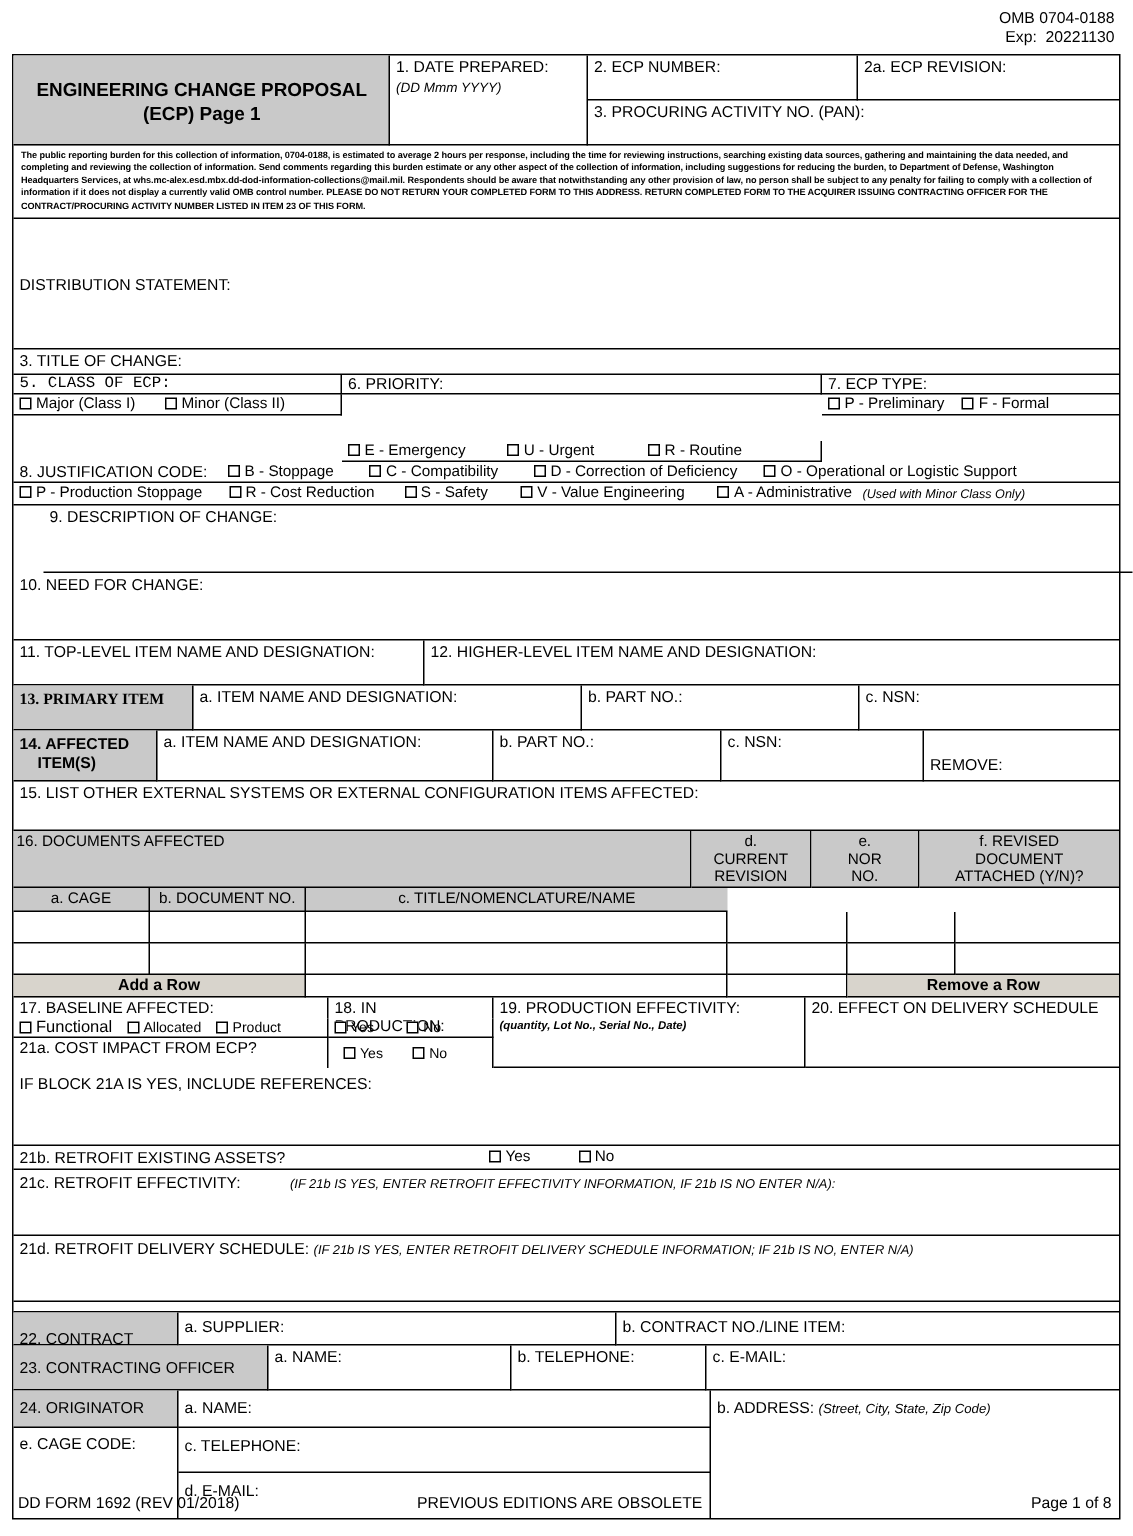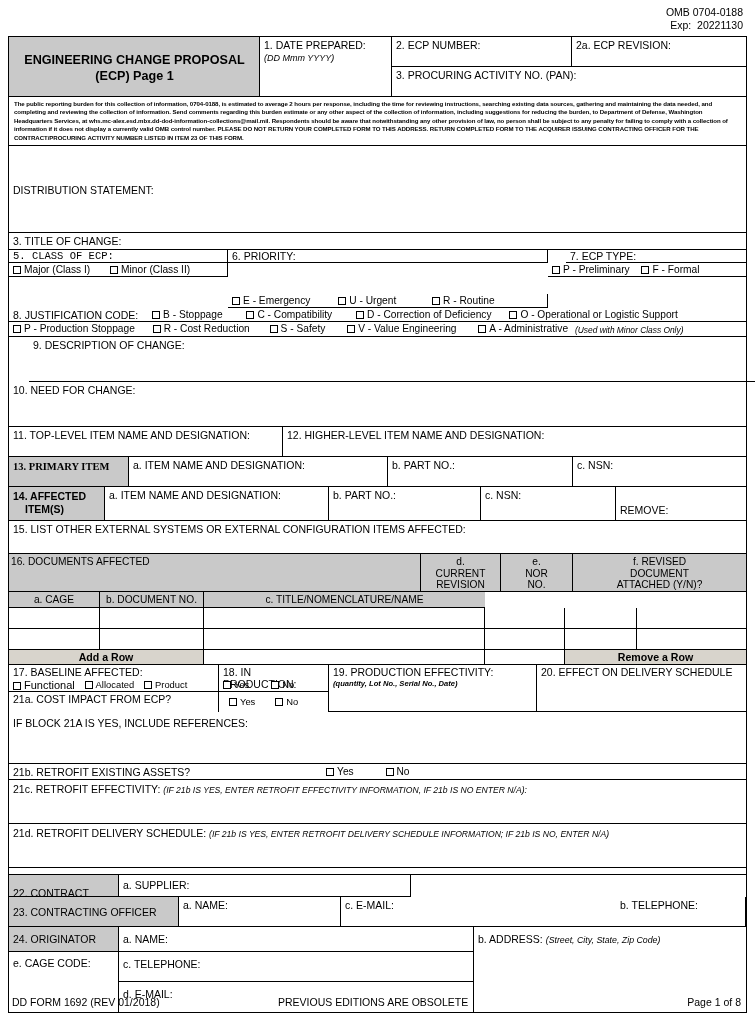--- a/index.html
+++ b/index.html
@@ -171,21 +171,21 @@
       <span>DISTRIBUTION STATEMENT:</span>
     </div>
 
     <div class="cell last" style="width:100%;height:17px;">
       <span>3.  TITLE OF CHANGE:</span>
     </div>
 
     <div class="row">
       <div class="cell" style="width:219px;height:13px;padding-top:0;font-family:Liberation Mono, monospace;">5.  CLASS OF ECP:</div>
       <div class="cell" style="width:320px;height:13px;padding-top:0;">6.  PRIORITY:</div>
-      <div class="cell last" style="flex:1;height:13px;padding-top:0;margin-left:18px;">7.  ECP TYPE:</div>
+      <div class="cell last" style="flex:1;height:13px;padding-top:0;">7.  ECP TYPE:</div>
     </div>
 
     <div class="row">
       <div class="cell" style="width:219px;height:14px;padding-top:1px;">
         <span class="opt"><span class="cbx"></span><span>Major (Class I)</span></span>
         <span style="display:inline-block;width:14px;"></span>
         <span class="opt"><span class="cbx"></span><span>Minor  (Class II)</span></span>
       </div>
       <div class="cell" style="width:320px;height:14px;padding-top:1px;margin-top:31px;">
         <span class="opt"><span class="cbx"></span><span>E - Emergency</span></span>
@@ -273,21 +273,21 @@
       <div class="cell last" style="flex:1;height:34px;padding-top:17px;">
         <span>REMOVE:</span>
       </div>
     </div>
 
     <div class="cell last" style="width:100%;height:33px;">
       <span>15.  LIST OTHER EXTERNAL SYSTEMS OR EXTERNAL CONFIGURATION ITEMS AFFECTED:</span>
     </div>
 
     <div class="t16row">
-      <div class="t16c gray" style="width:412px;">16. DOCUMENTS AFFECTED</div>
+      <div class="t16c gray" style="width:452px;">16. DOCUMENTS AFFECTED</div>
       <div class="t16c gray ctr" style="width:80px;">
         <div>d.</div>
         <div>CURRENT</div>
         <div>REVISION</div>
       </div>
       <div class="t16c gray ctr" style="width:72px;">
         <div>e.</div>
         <div>NOR</div>
         <div>NO.</div>
       </div>
@@ -376,47 +376,50 @@
     <div class="cell last" style="width:100%;height:16px;padding-top:2px;">
       <span>21b.  RETROFIT EXISTING ASSETS?</span>
       <span style="display:inline-block;width:130px;"></span>
       <span class="opt"><span class="cbx"></span><span>Yes</span></span>
       <span style="display:inline-block;width:26px;"></span>
       <span class="opt"><span class="cbx"></span><span>No</span></span>
     </div>
 
     <div class="cell last" style="width:100%;height:44px;padding-top:3px;">
       <span>21c.  RETROFIT EFFECTIVITY:</span>
-      <span class="ital" style="font-size:8.6px;">(IF 21b IS YES, ENTER RETROFIT EFFECTIVITY INFORMATION, IF 21b IS NO ENTER N/A):</span>
+      <span class="ital" style="font-size:8.6px;margin-left:30px;">(IF 21b IS YES, ENTER RETROFIT EFFECTIVITY INFORMATION, IF 21b IS NO ENTER N/A):</span>
     </div>
 
     <div class="cell last" style="width:100%;height:44px;padding-top:3px;">
       <span>21d. RETROFIT DELIVERY SCHEDULE:</span>
       <span class="ital" style="font-size:8.6px;">(IF 21b IS YES, ENTER RETROFIT DELIVERY SCHEDULE INFORMATION; IF 21b IS NO, ENTER N/A)</span>
     </div>
 
     <div class="cell last" style="width:100%;height:7px;border-bottom:1px solid #000;"></div>
 
     <div class="row">
       <div class="cell gray" style="width:110px;height:22px;padding-top:12px;">22. CONTRACT</div>
       <div class="cell" style="width:292px;height:22px;padding-top:4px;">
         <span>a. SUPPLIER:</span>
       </div>
+      <div class="cell last" style="flex:1;height:22px;padding-top:4px;">
+        <span>b. CONTRACT NO./LINE ITEM:</span>
+      </div>
     </div>
 
     <div class="row">
       <div class="cell gray" style="width:170px;height:30px;padding-top:9px;">23. CONTRACTING OFFICER</div>
       <div class="cell" style="width:162px;height:30px;padding-top:2px;">
         <span>a. NAME:</span>
       </div>
+      <div class="cell" style="width:130px;height:30px;padding-top:2px;">
+        <span>b. TELEPHONE:</span>
+      </div>
       <div class="cell last" style="flex:1;height:30px;padding-top:2px;">
         <span>c. E-MAIL:</span>
-      </div>
-      <div class="cell" style="width:130px;height:30px;padding-top:2px;">
-        <span>b. TELEPHONE:</span>
       </div>
     </div>
 
     <div class="row">
 
       <div style="width:110px;">
         <div class="cell gray" style="height:25px;padding-top:6px;">24. ORIGINATOR</div>
         <div class="cell" style="height:60px;padding-top:5px;border-bottom:none;">
           <span>e. CAGE CODE:</span>
         </div>

